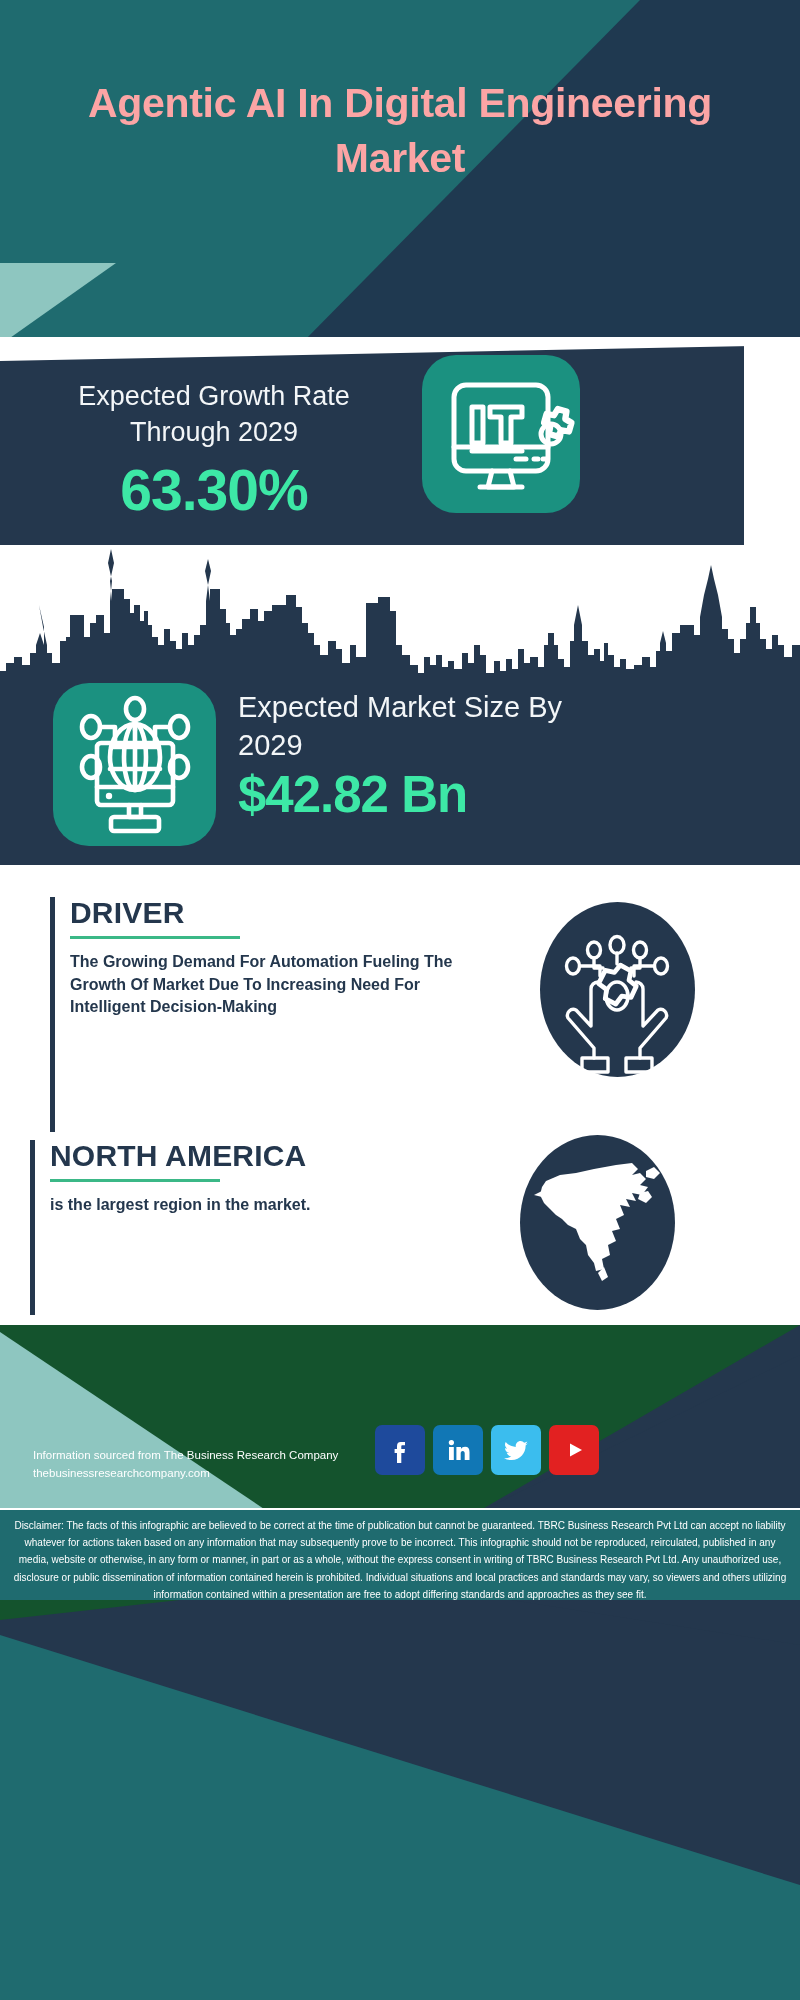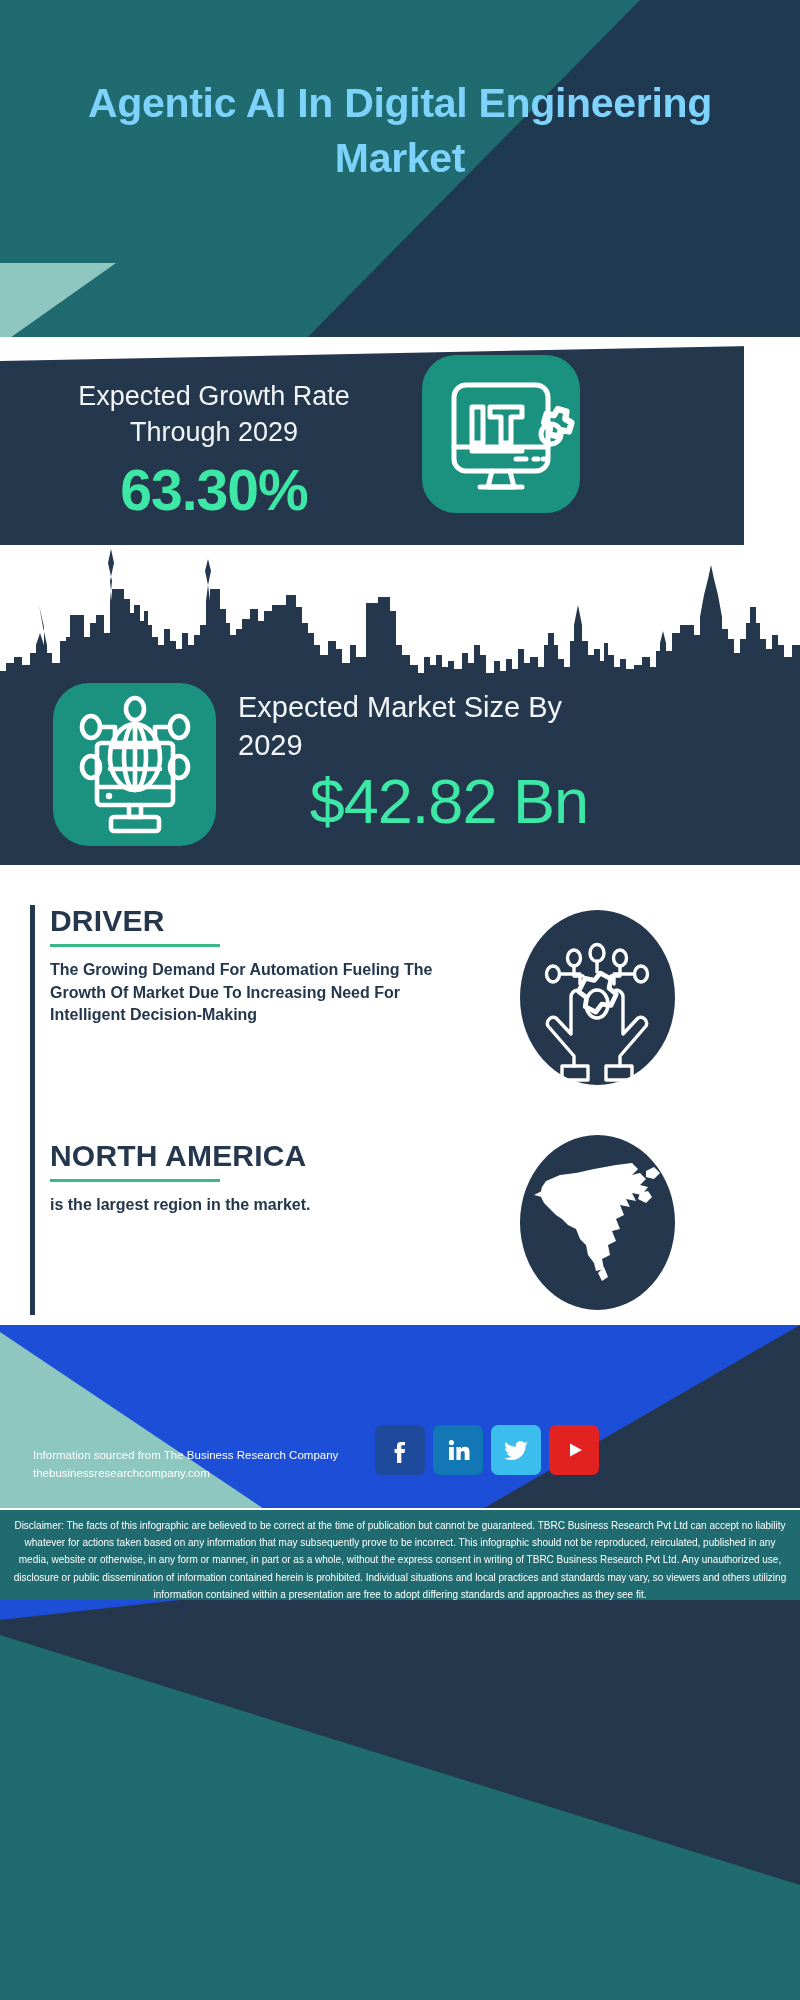--- a/index.html
+++ b/index.html
@@ -32,21 +32,21 @@
   .header-mint-wedge {
     position: absolute; left: 0; top: 263px;
     width: 360px; height: 82px;
     background: #8ec6c0;
     clip-path: polygon(0 0, 116px 0, 0 82px);
   }
   .header-title {
     position: absolute; left: 0; top: 76px;
     width: 800px;
     text-align: center;
-    color: #7dd3fc;
+    color: #fca5a5;
     font-size: 41px;
     font-weight: bold;
     line-height: 1.34;
     letter-spacing: -0.3px;
     padding: 0 50px;
   }
   .growth-band {
     position: absolute; left: 0; top: 337px;
     width: 744px; height: 208px;
     background: #24374d;
@@ -110,24 +110,24 @@
     position: absolute; left: 238px; top: 28px;
     width: 350px;
     text-align: left;
     color: #f3f6f8;
     font-size: 29px;
     line-height: 1.32;
   }
   .market-value {
     position: absolute; left: 238px; top: 105px;
     width: 350px;
-    text-align: right;
+    text-align: left;
     color: #3de8a6;
-    font-size: 63px;
-    font-weight: normal;
+    font-size: 51px;
+    font-weight: bold;
     letter-spacing: -1px;
   }
 
   
   .insights {
     position: absolute; left: 0; top: 865px;
     width: 800px; height: 460px;
     background: #ffffff;
   }
   .insight {
@@ -166,21 +166,21 @@
   .insight-circle {
     position: absolute;
     border-radius: 50%;
     background: #24374d;
   }
 
   
   .footer {
     position: absolute; left: 0; top: 1325px;
     width: 800px; height: 675px;
-    background: #1d4ed8;
+    background: #14532d;
     overflow: hidden;
   }
   .foot-navy {
     position: absolute; left: 0; top: 0;
     width: 800px; height: 675px;
     background: #24374d;
     clip-path: polygon(800px 0, 800px 675px, 0 675px, 0 295px, 360px 255px);
   }
   .foot-navy2 {
     position: absolute; left: 0; top: 0;
@@ -307,21 +307,21 @@
           <ellipse cx="126" cy="84" rx="9" ry="11"></ellipse>
         </g>
       </svg>
     </div>
     <div class="market-text">Expected Market Size By 2029</div>
     <div class="market-value">$42.82 Bn</div>
   </div>
 
   <div class="insights">
 
-    <div class="insight" style="top:40px; height:235px;">
+    <div class="insight" style="top:32px; height:235px;margin-left:20px;">
       <div class="insight-bar" style="height:235px;"></div>
       <div class="insight-body">
         <div class="insight-title">DRIVER</div>
         <div class="insight-rule"></div>
         <div class="insight-desc">The Growing Demand For Automation Fueling The Growth Of Market Due To Increasing Need For Intelligent Decision-Making</div>
       </div>
       <div class="insight-circle" style="left:490px; top:5px; width:155px; height:175px;">
         <svg width="155" height="175" viewBox="0 0 155 175">
           <g fill="none" stroke="#ffffff" stroke-width="3.4" stroke-linecap="round" stroke-linejoin="round">
             <ellipse cx="77" cy="43" rx="7" ry="8.5"></ellipse>

